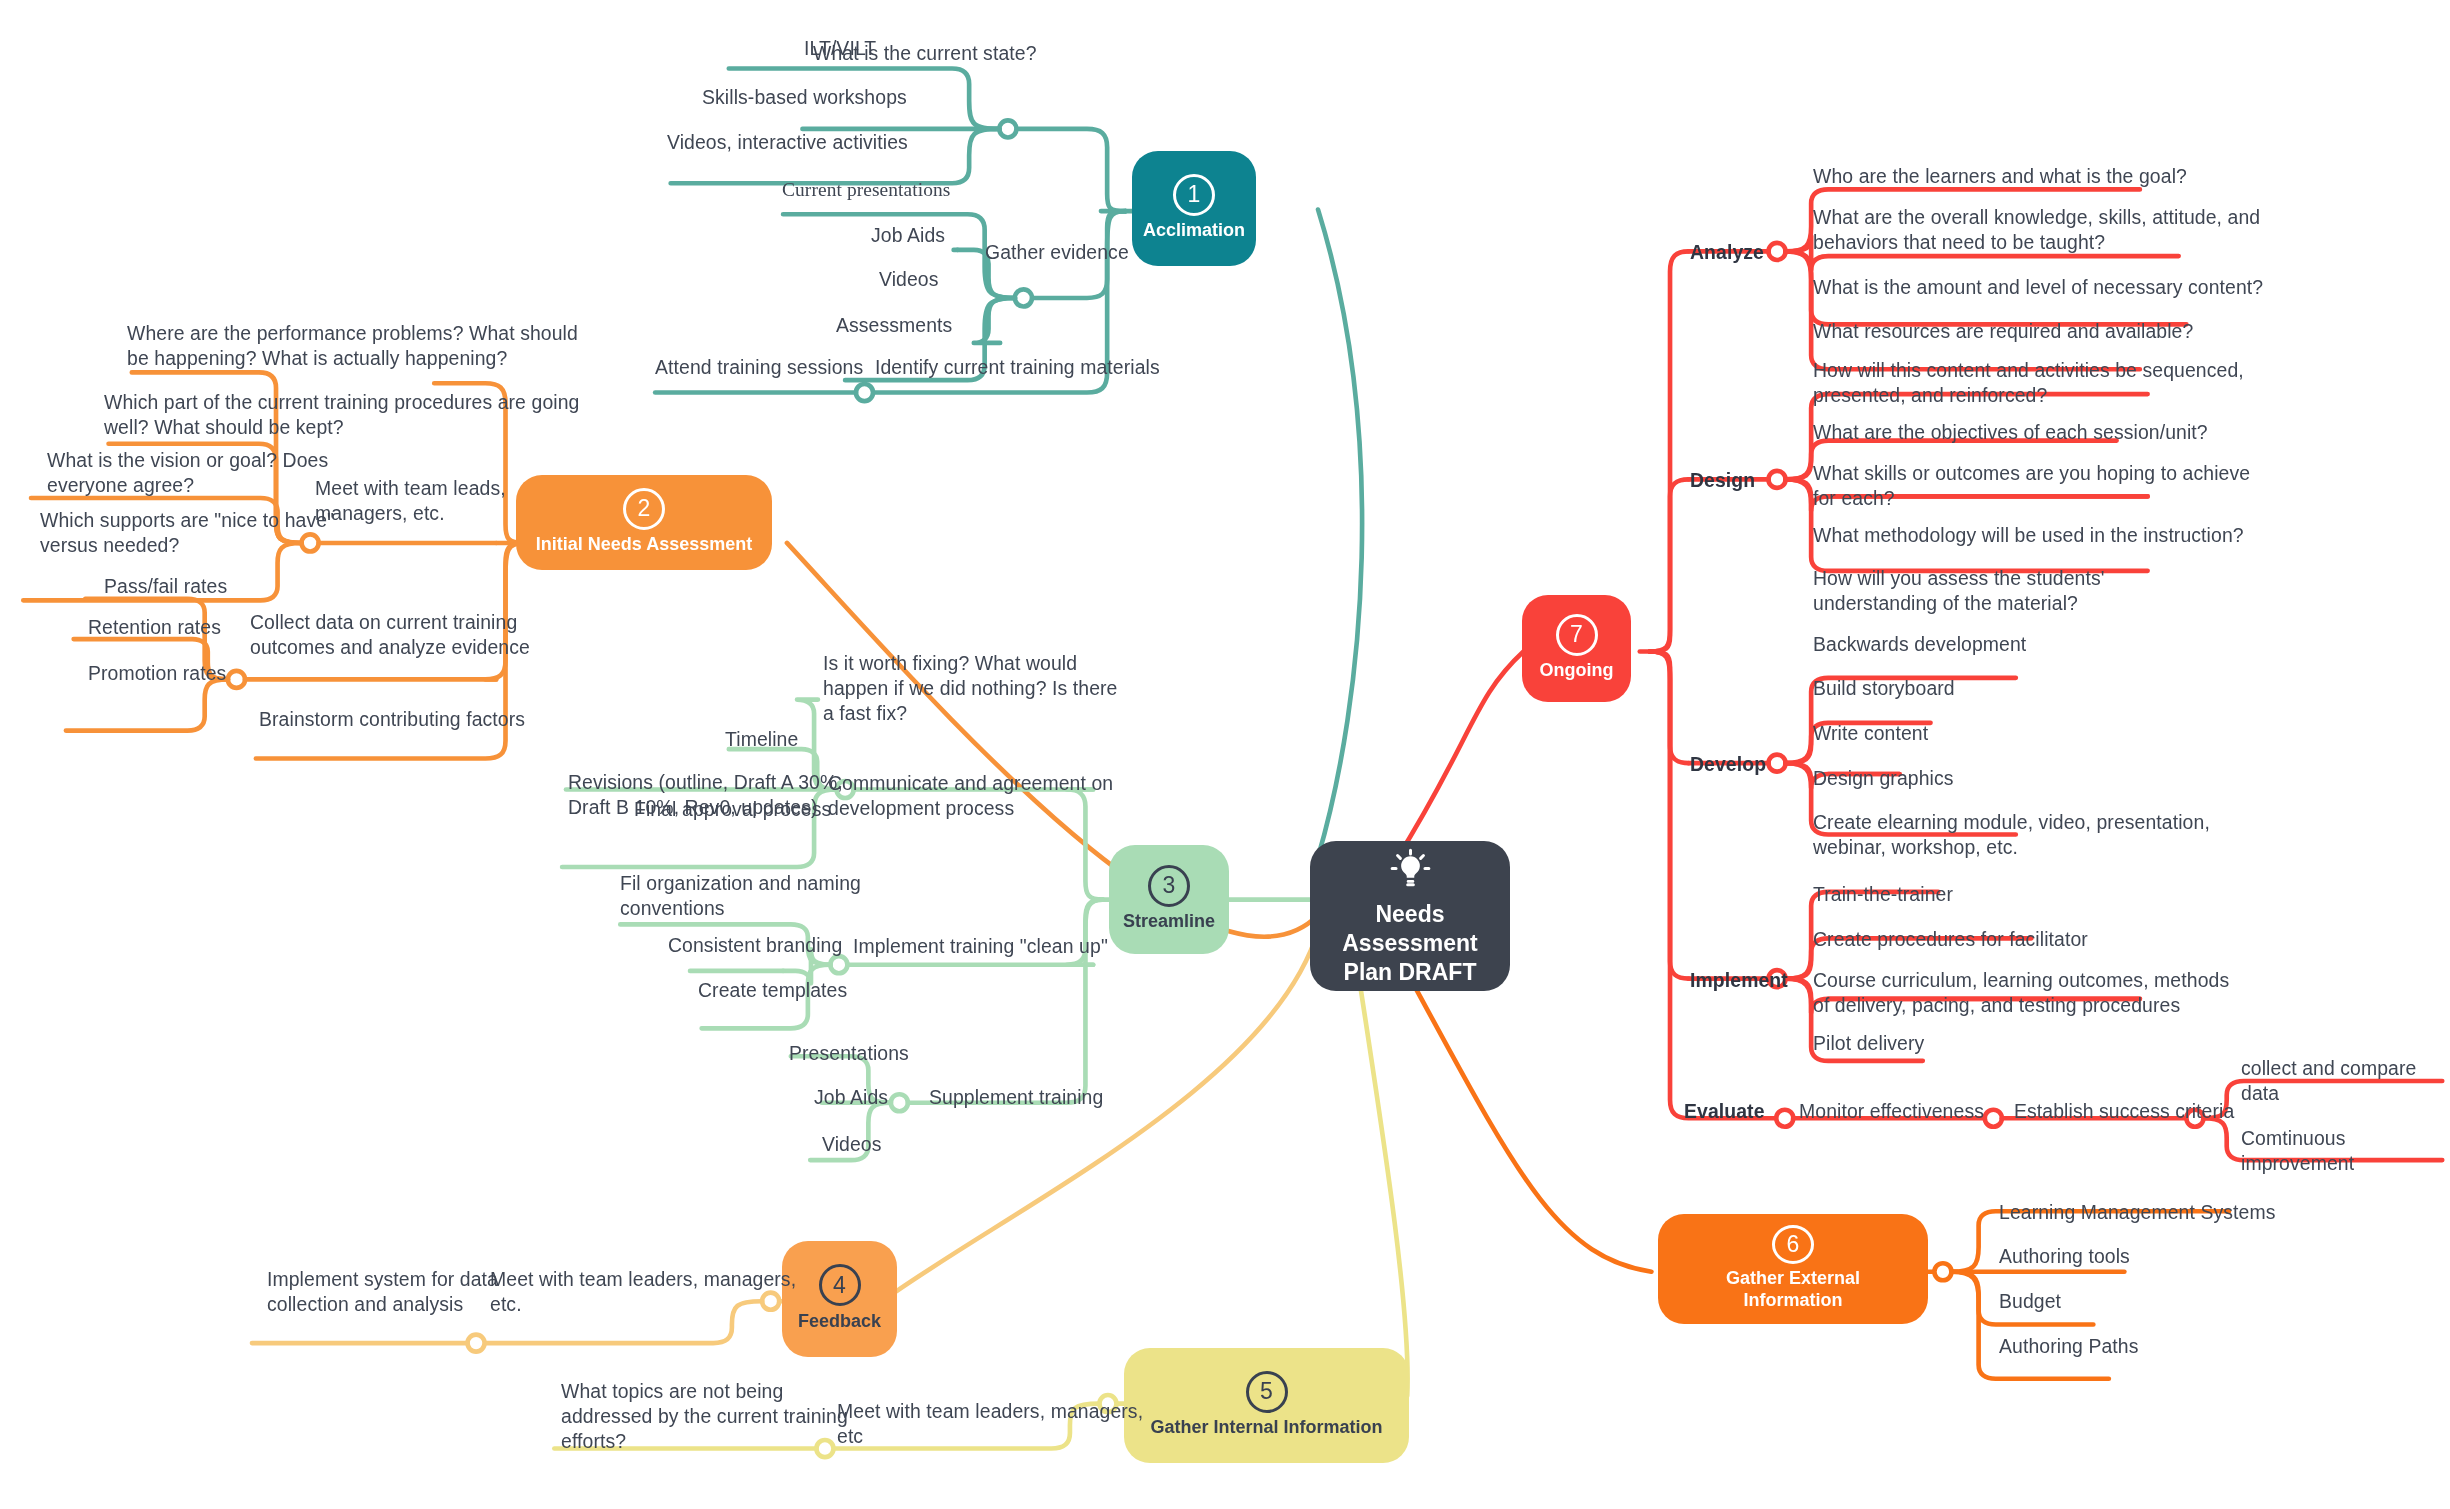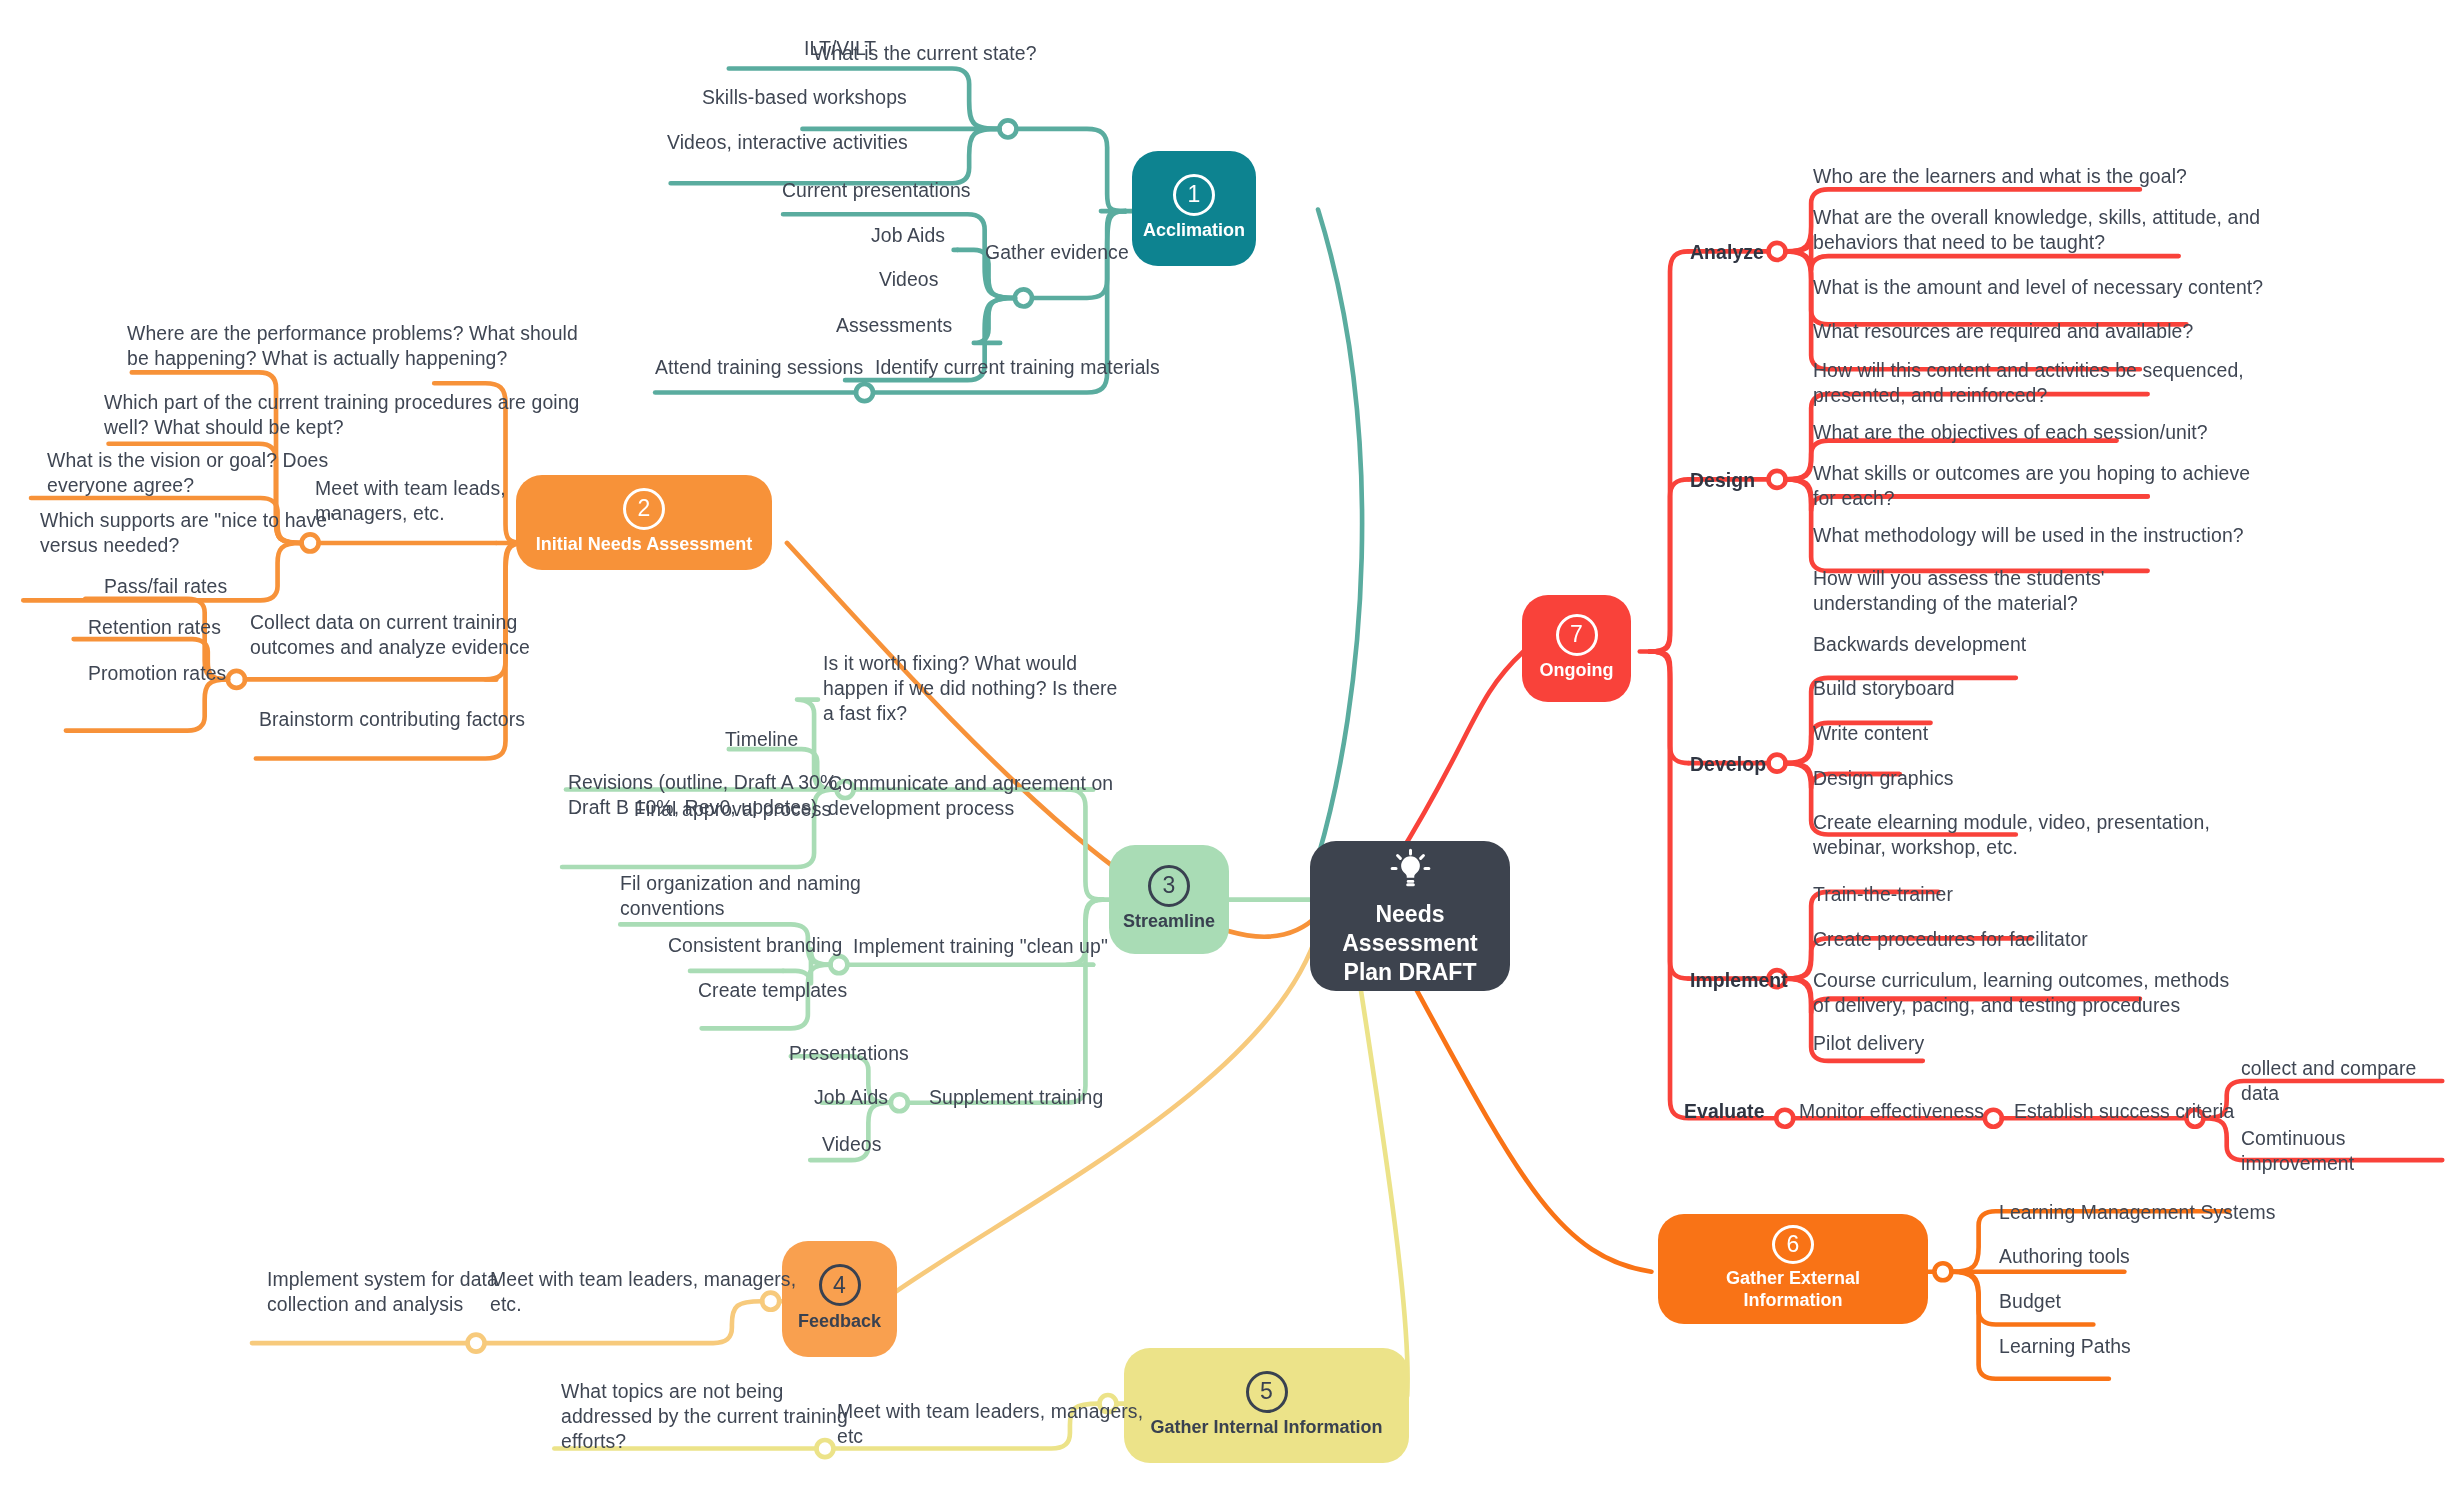--- a/index.html
+++ b/index.html
@@ -284,21 +284,21 @@
   <div class="lbl" style="left:813px;top:41px;">What is the current state?</div>
   <div class="lbl" style="left:806px;top:40px;opacity:0;"></div>
   <div class="lbl" style="left:811px;top:36px;opacity:0;"></div>
 
   <div class="lbl" style="left:806px;top:42px;opacity:0;"></div>
 
   <div class="lbl" style="left:804px;top:36px;">ILT/VILT</div>
   <div class="lbl" style="left:702px;top:85px;">Skills-based workshops</div>
   <div class="lbl" style="left:667px;top:130px;">Videos, interactive activities</div>
 
-  <div class="lbl" style="left:782px;top:178px;">Current presentations</div>
+  <div class="lbl" style="left:782px;top:178px;font-family:Liberation Serif, serif;">Current presentations</div>
   <div class="lbl" style="left:871px;top:223px;">Job Aids</div>
   <div class="lbl" style="left:879px;top:267px;">Videos</div>
   <div class="lbl" style="left:836px;top:313px;">Assessments</div>
   <div class="lbl" style="left:985px;top:240px;">Gather evidence</div>
 
   <div class="lbl" style="left:655px;top:355px;">Attend training sessions</div>
   <div class="lbl" style="left:875px;top:355px;">Identify current training materials</div>
 
   <div class="lbl" style="left:127px;top:321px;">Where are the performance problems? What should
 be happening? What is actually happening?</div>
@@ -347,21 +347,21 @@
 
   <div class="lbl" style="left:561px;top:1379px;">What topics are not being
 addressed by the current training
 efforts?</div>
   <div class="lbl" style="left:837px;top:1399px;">Meet with team leaders, managers,
 etc</div>
 
   <div class="lbl" style="left:1999px;top:1200px;">Learning Management Systems</div>
   <div class="lbl" style="left:1999px;top:1244px;">Authoring tools</div>
   <div class="lbl" style="left:1999px;top:1289px;">Budget</div>
-  <div class="lbl" style="left:1999px;top:1334px;">Learning Paths</div>
+  <div class="lbl" style="left:1999px;top:1334px;">Authoring Paths</div>
 
   <div class="lbl bold" style="left:1690px;top:240px;">Analyze</div>
   <div class="lbl" style="left:1813px;top:164px;">Who are the learners and what is the goal?</div>
   <div class="lbl" style="left:1813px;top:205px;">What are the overall knowledge, skills, attitude, and
 behaviors that need to be taught?</div>
   <div class="lbl" style="left:1813px;top:275px;">What is the  amount and level of necessary content?</div>
   <div class="lbl" style="left:1813px;top:319px;">What resources are required and available?</div>
 
   <div class="lbl bold" style="left:1690px;top:468px;">Design</div>
   <div class="lbl" style="left:1813px;top:358px;">How will this content and activities be sequenced,

